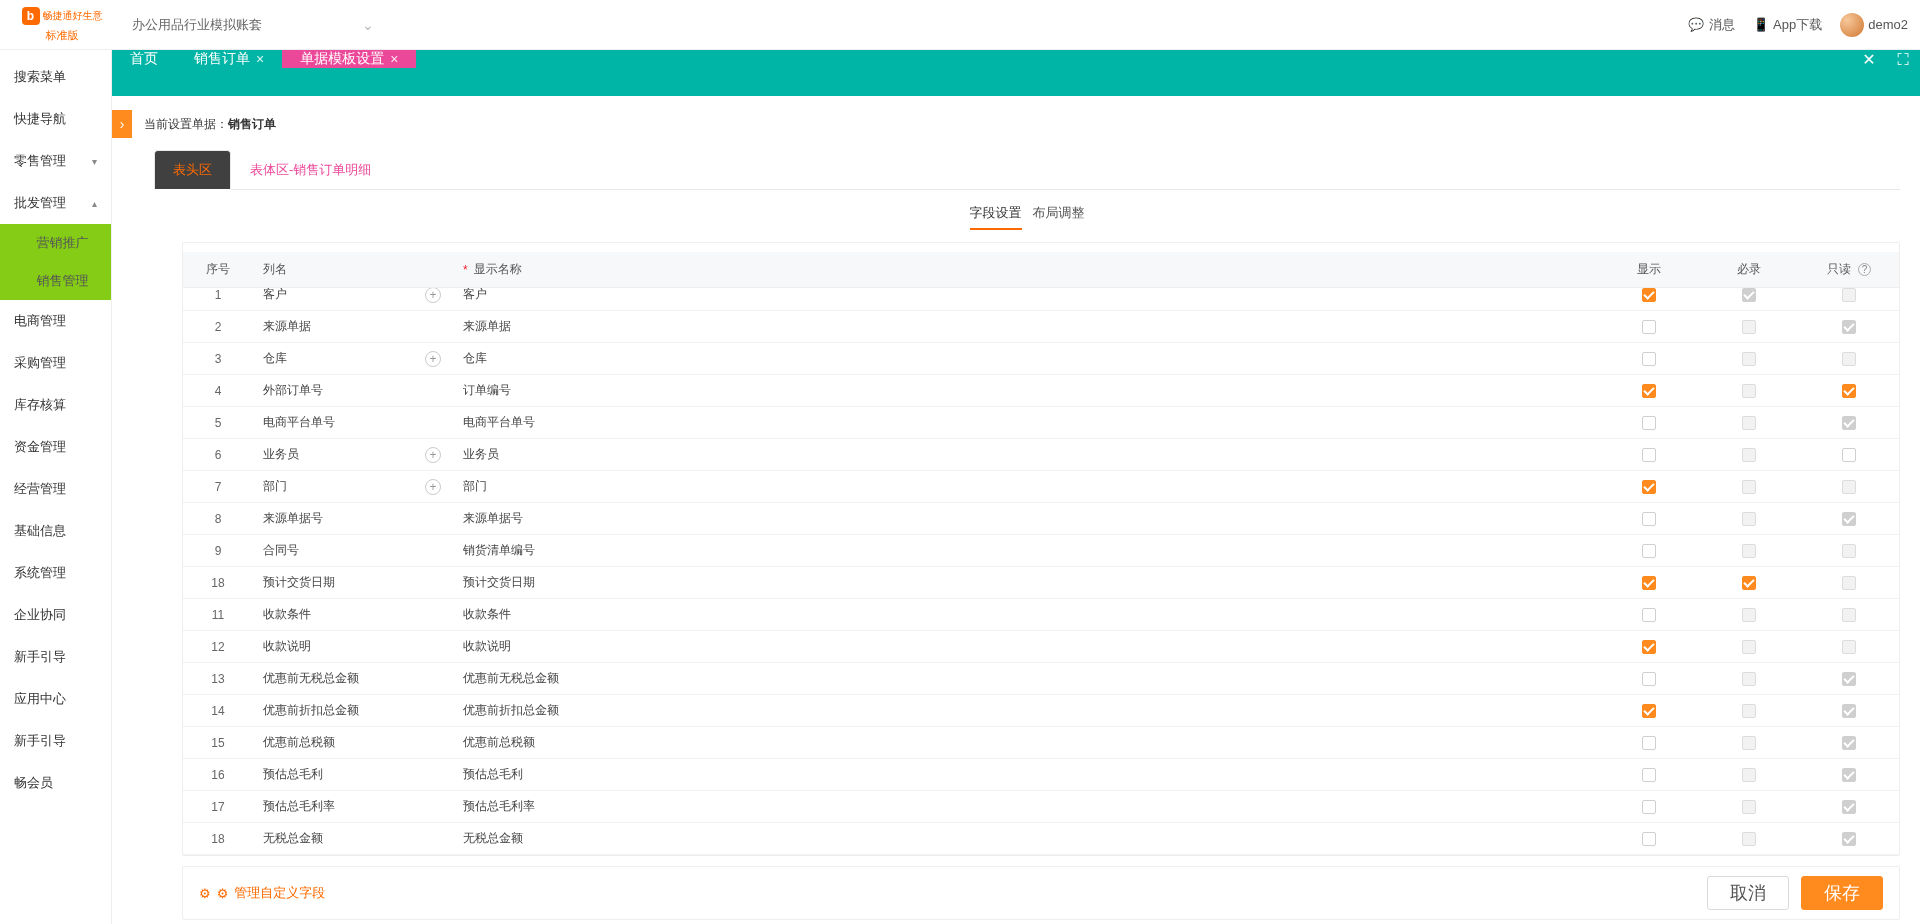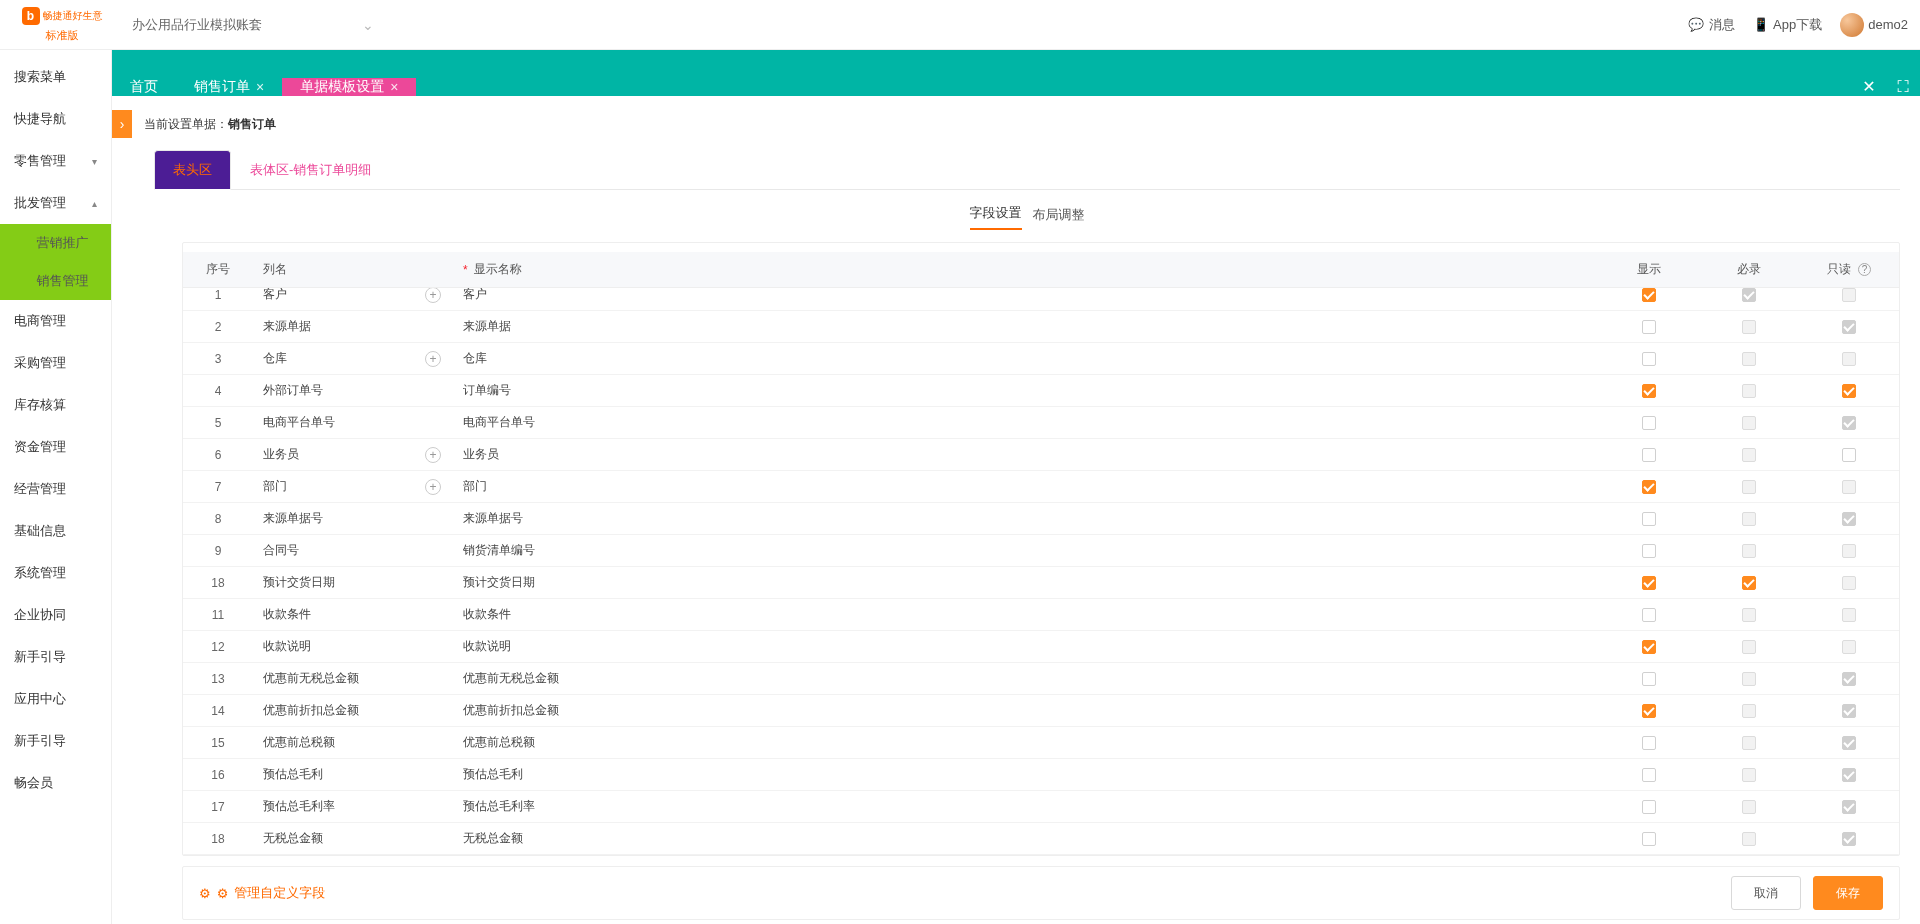--- a/index.html
+++ b/index.html
@@ -22,40 +22,40 @@
   .main-row { flex: 1; display: flex; min-height: 0; }
 
   
   .sidebar { width: 112px; border-right: 1px solid #eee; display: flex; flex-direction: column; padding-top: 6px; overflow-y: auto; text-align: center; }
   .side-item { padding: 12px 14px; font-size: 13px; color: #333; cursor: pointer; display: flex; align-items: center; justify-content: space-between; }
   .side-item .caret { color: #888; font-size: 10px; }
   .side-sub { padding: 10px 14px 10px 28px; font-size: 13px; color: #555; cursor: pointer; background:#84cc16; }
 
   
   .content-col { flex: 1; display: flex; flex-direction: column; min-width: 0; }
-  .tabstrip { height: 46px; background: #00b5a5; display: flex; align-items: flex-end; color: #fff; font-size: 14px; position: relative; }
+  .tabstrip { height: 46px; background: #00b5a5; display: flex; align-items: flex-start; color: #fff; font-size: 14px; position: relative; }
   .tab { padding: 0 18px; display: flex; align-items: center; gap: 6px; cursor: pointer; }
   .tab.active { background: #ec4899; }
   .tab .close { font-size: 14px; opacity: .85; }
   .tabstrip .right-ctrls { margin-left: auto; display: flex; align-items: center; }
   .tabstrip .ctrl { width: 34px; display: flex; align-items: center; justify-content: center; cursor: pointer; font-size: 16px; }
 
   
   .page-body { flex: 1; position: relative; padding: 14px 20px 14px 14px; display: flex; flex-direction: column; min-height: 0; }
   .config-banner { position: absolute; left: 0; top: 14px; display: flex; align-items: center; font-size: 12px; color: #333; }
   .banner-chev { width: 20px; height: 28px; background: #ff8a1e; color: #fff; display: flex; align-items: center; justify-content: center; font-size: 14px; }
   .banner-text { padding-left: 12px; line-height: 28px; }
   .banner-text b { font-weight: 600; }
 
   .inner-tabs { margin: 40px 0 0 28px; }
   .inner-tabs .tabnav { display: flex; border-bottom: 1px solid #e8e8e8; }
   .inner-tabs .tabnav .itab { padding: 10px 18px; font-size: 13px; color: #ec4899; cursor: pointer; border: 1px solid transparent; border-bottom: none; margin-bottom: -1px; }
-  .inner-tabs .tabnav .itab.active { color: #ff6a00; border-color: #e8e8e8; border-bottom: 1px solid #fff; border-radius: 4px 4px 0 0; background: #4c1d95; }
-
-  .sub-switch { display: flex; justify-content: center; gap: 11px; padding: 14px 0 6px; font-size: 13px; align-items: flex-end; }
+  .inner-tabs .tabnav .itab.active { color: #ff6a00; border-color: #e8e8e8; border-bottom: 1px solid #fff; border-radius: 4px 4px 0 0; background: #404040; }
+
+  .sub-switch { display: flex; justify-content: center; gap: 11px; padding: 14px 0 6px; font-size: 13px; }
   .sub-switch .sw { padding-bottom: 6px; cursor: pointer; color: #555; }
   .sub-switch .sw.active { color: #333; border-bottom: 2px solid #ff6a00; }
 
   
   .table-wrap { flex: 1; margin: 6px 0 0 28px; border: 1px solid #eee; border-radius: 2px; display: flex; flex-direction: column; min-height: 0; overflow: hidden; position: relative;}
   .thead, .trow { display: grid; grid-template-columns: 70px 200px 1fr 100px 100px 100px; align-items: center; }
   .thead { background: #f7f8fa; font-size: 12px; color: #555; height: 36px; border-bottom: 1px solid #eee; position: sticky; top:9px; z-index: 2;}
   .thead .th { padding: 0 10px; display:flex; align-items:center; gap:4px;}
   .thead .th.center { justify-content: center; }
   .thead .req-star { color: #f5222d; margin-right: 2px; }
@@ -72,21 +72,21 @@
   .ck.dis.on { background: #cfcfcf; border-color: #cfcfcf; }
   .td.center { text-align: center; }
   .help-q { display:inline-flex; width:13px; height:13px; border:1px solid #aaa; border-radius:50%; align-items:center; justify-content:center; font-size:10px; color:#888; margin-left:3px;}
 
   
   .footer-bar { height: 54px; margin: 10px 0 0 28px; border: 1px solid #eee; border-radius: 2px; display: flex; align-items: center; padding: 0 16px; }
   .footer-left { display: flex; align-items: center; gap: 6px; color: #ff6a00; font-size: 13px; }
   .footer-left .gear { color: #ff6a00; }
   .footer-left a { color: #ff6a00; cursor: pointer; text-decoration: none;}
   .footer-right { margin-left: auto; display: flex; gap: 12px; }
-  .btn { height: 34px; padding: 0 22px; border-radius: 3px; font-size: 12px; cursor: pointer; display: inline-flex; align-items: center; justify-content: center; }
+  .btn { height: 34px; padding: 0 22px; border-radius: 3px; font-size: 18px; cursor: pointer; display: inline-flex; align-items: center; justify-content: center; }
   .btn-default { background: #fff; border: 1px solid #d9d9d9; color: #555; }
   .btn-primary { background: #ff8a1e; border: 1px solid #ff8a1e; color: #fff; }
 
   
   .tbody::-webkit-scrollbar { width: 10px; }
   .tbody::-webkit-scrollbar-thumb { background: #d4d6da; border-radius: 5px; }
   .tbody::-webkit-scrollbar-track { background: #f2f3f5; }
 </style>
 </head>
 <body>

